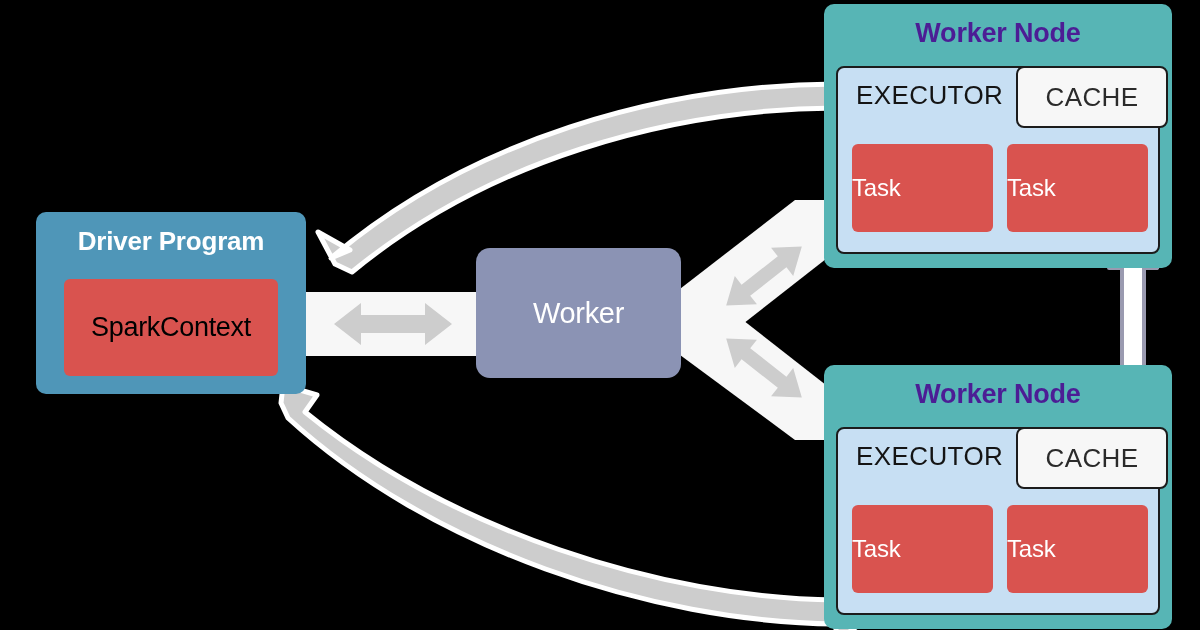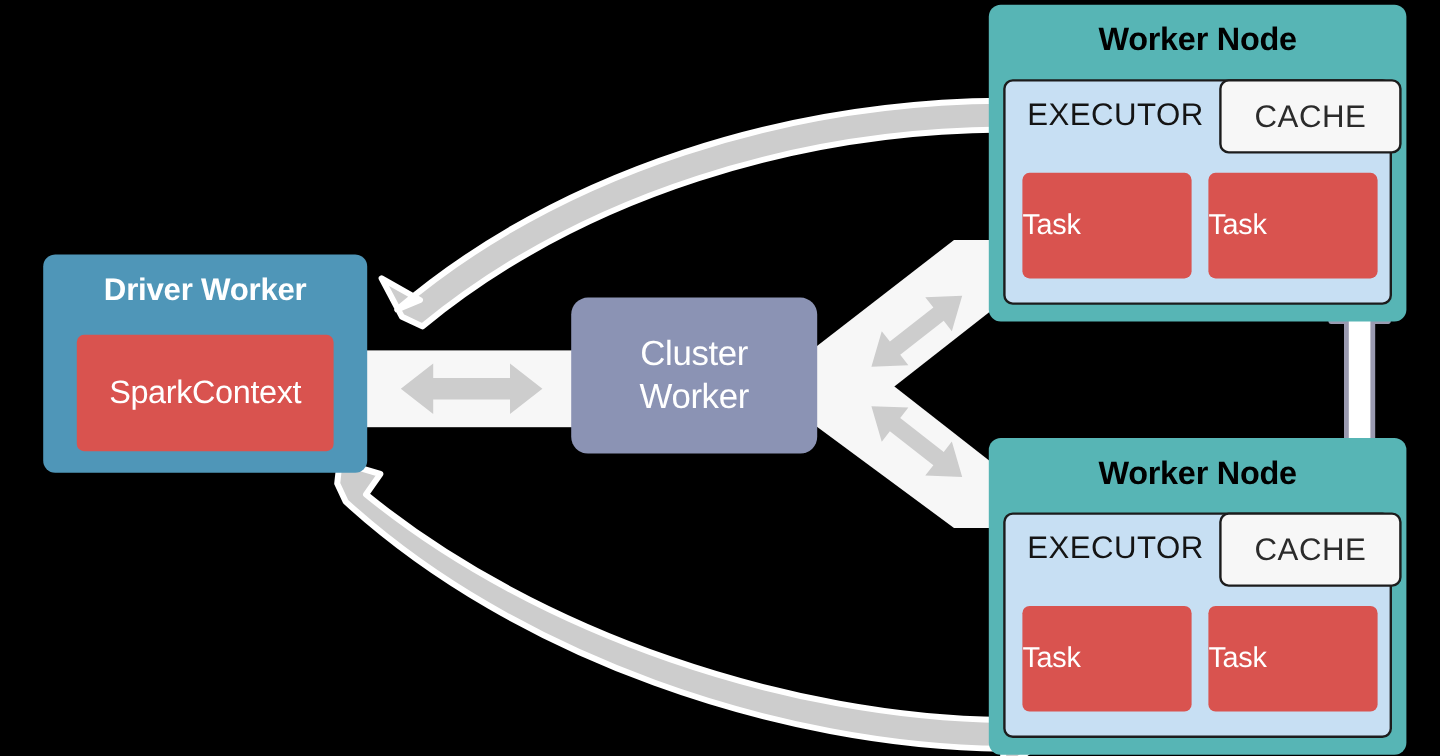--- a/index.html
+++ b/index.html
@@ -51,21 +51,21 @@
     top: 67px;
     width: 214px;
     height: 97px;
     background: #d9534f;
     border-radius: 6px;
     display: flex;
     align-items: center;
     justify-content: center;
   }
   #spark-context-label {
-    color: #ffffff;
+    color: #000000;
     font-size: 27px;
     letter-spacing: -0.3px;
   }
   
   #cluster-manager {
     left: 476px;
     top: 248px;
     width: 205px;
     height: 130px;
     background: #8b93b4;
@@ -98,21 +98,21 @@
   #worker-node-bottom {
     left: 824px;
     top: 365px;
     height: 264px;
   }
   .worker-title {
     position: absolute;
     left: 0; right: 0;
     top: 14px;
     text-align: center;
-    color: #000000;
+    color: #4c1d95;
     font-size: 27px;
     font-weight: bold;
     letter-spacing: -0.2px;
   }
   .executor-panel {
     position: absolute;
     left: 12px;
     top: 62px;
     width: 324px;
     height: 188px;
@@ -213,28 +213,27 @@
     <g>
       <path fill="#cdcdcd" stroke="#ffffff" stroke-width="5" stroke-linejoin="round" d="M 283,385 L 317,395 L 305,412
            C 450,530 660,598 836,600
            L 836,582 L 876,612 L 836,642 L 836,624
            C 650,622 430,548 288,418
            L 281,403 Z"></path>
     </g>
   </svg>
 
   <div class="node" id="driver-program">
-    <div id="driver-title">Driver Worker</div>
+    <div id="driver-title">Driver Program</div>
     <div id="spark-context">
       <span id="spark-context-label">SparkContext</span>
     </div>
   </div>
 
   <div class="node" id="cluster-manager">
-    <span class="cm-line">Cluster</span>
     <span class="cm-line">Worker</span>
   </div>
 
   <div class="worker-node" id="worker-node-top">
     <div class="worker-title">Worker Node</div>
     <div class="executor-panel">
       <span class="executor-label">EXECUTOR</span>
       <div class="cache-box">
         <span class="cache-label">CACHE</span>
       </div>

